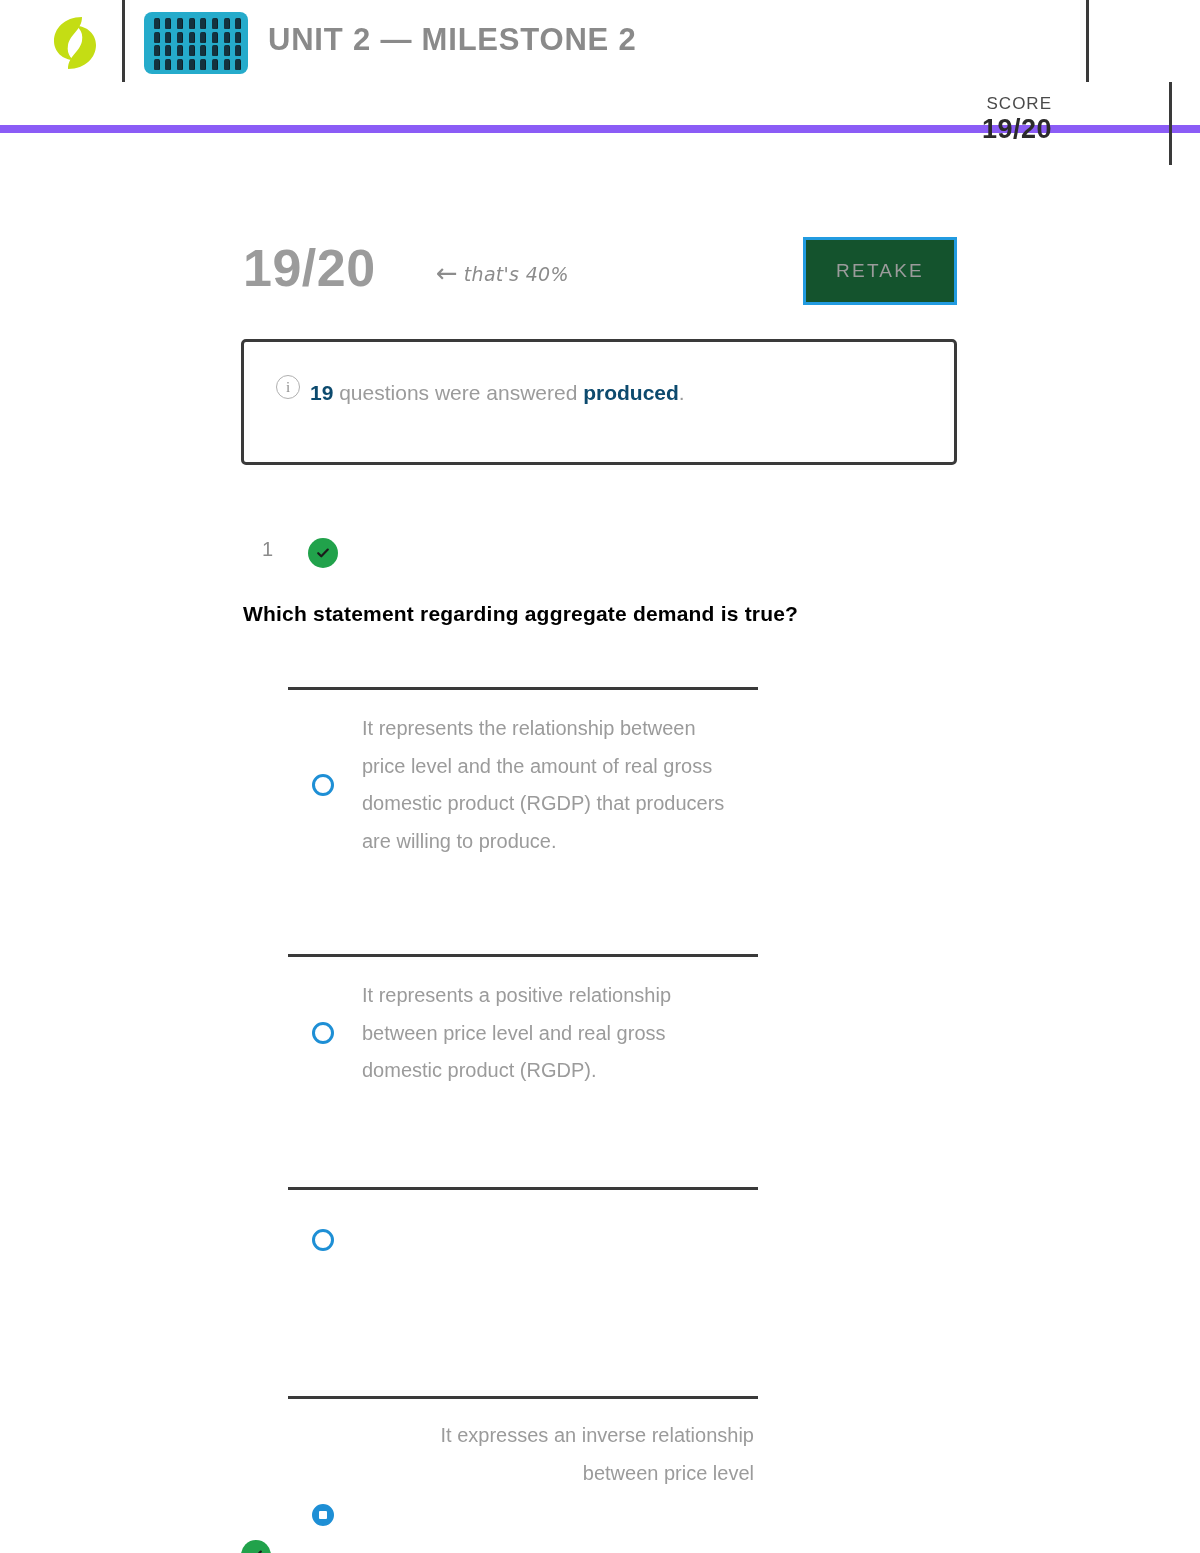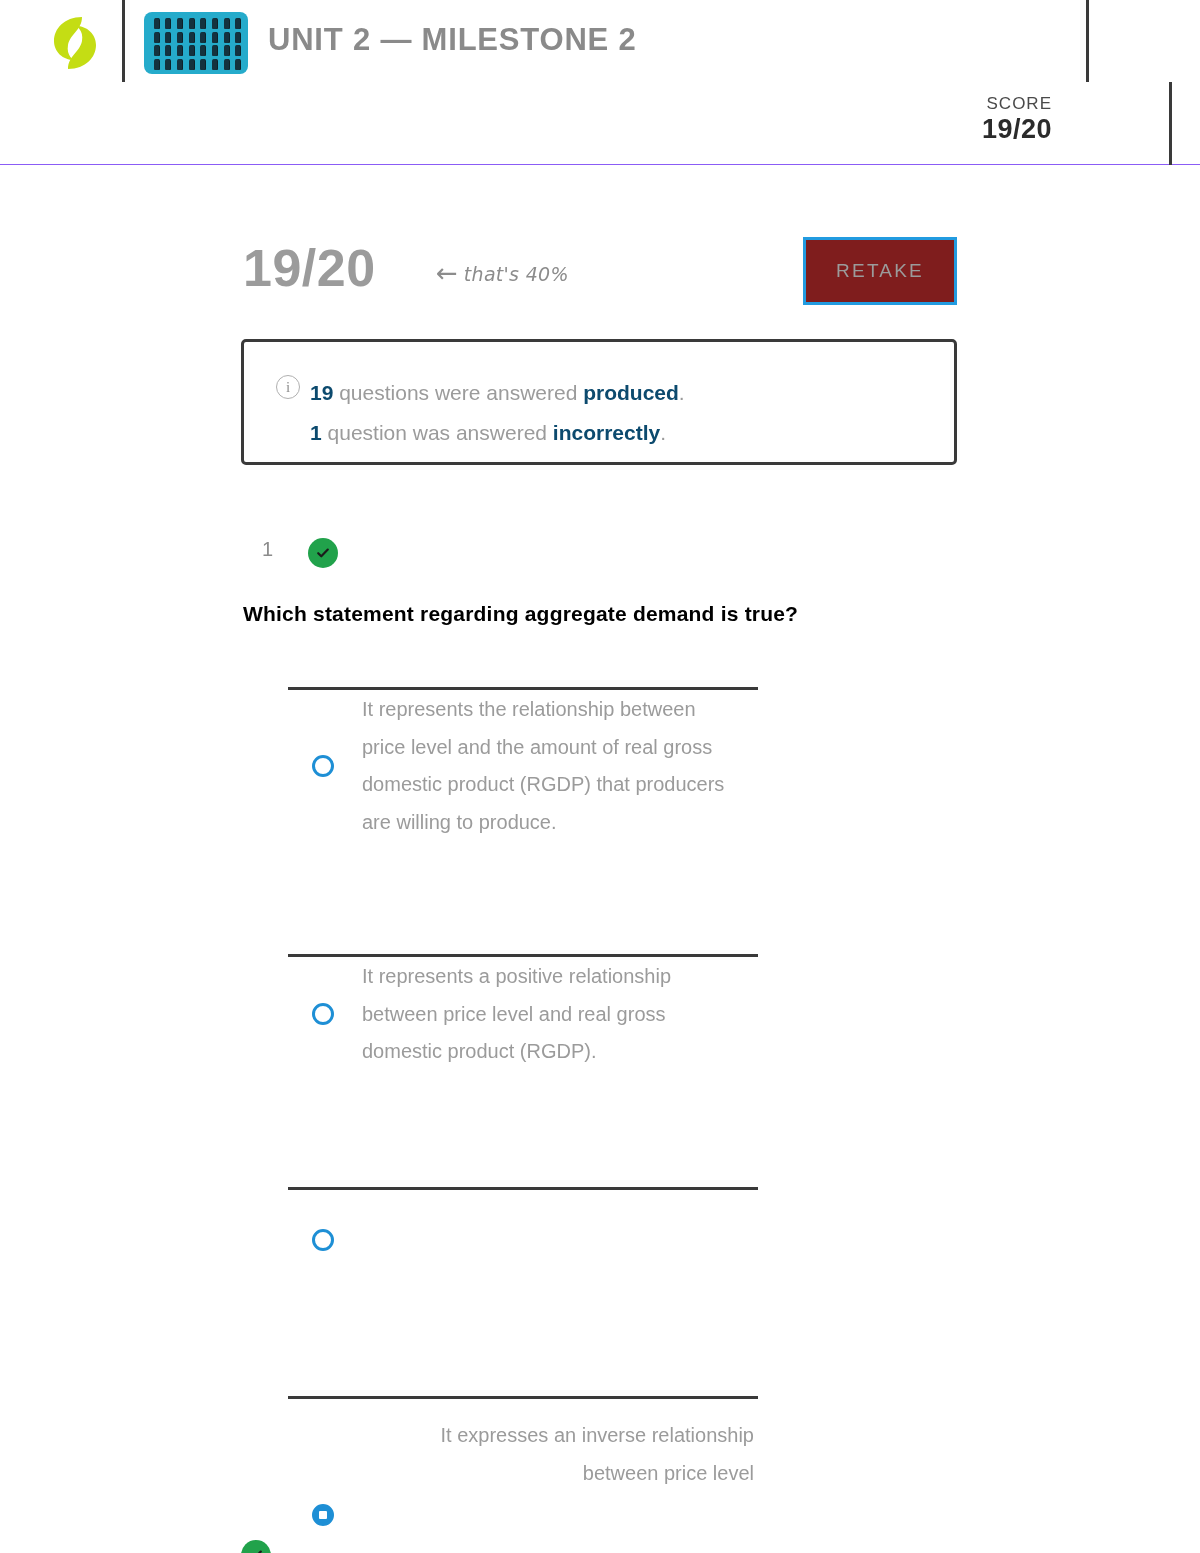--- a/index.html
+++ b/index.html
@@ -14,22 +14,22 @@
     overflow: hidden;
     font-family: "Liberation Sans", sans-serif;
     -webkit-font-smoothing: antialiased;
   }
 
   
   #header {
     position: absolute;
     left: 0; top: 0;
     width: 1200px;
-    height: 165px;
-    border-bottom: 1px solid #8b5cf6;
+    height: 133px;
+    border-bottom: 8px solid #8b5cf6;
     box-sizing: border-box;
   }
   #logo-mark {
     position: absolute;
     left: 44px; top: 12px;
     width: 62px; height: 62px;
   }
   #header-divider-left {
     position: absolute;
     left: 122px; top: 0;
@@ -130,21 +130,21 @@
     font-size: 19px;
     letter-spacing: 0.3px;
   }
 
   #retake-button {
     position: absolute;
     left: 803px; top: 237px;
     width: 154px; height: 68px;
     border: 3px solid #229BE0;
     box-sizing: border-box;
-    background: #7f1d1d;
+    background: #14532d;
     color: #9b9b9b;
     font-size: 19px;
     letter-spacing: 2.2px;
     display: flex;
     align-items: center;
     justify-content: center;
     cursor: pointer;
   }
 
   
@@ -246,21 +246,21 @@
     margin: -4px 0 0 -4px;
     background: #ffffff;
     border-radius: 1px;
   }
   .option-label {
     margin-left: 74px;
     width: 370px;
     color: #9b9b9b;
     font-size: 20px;
     line-height: 37.5px;
-    padding: 1px 0;
+    padding: 20px 0;
   }
   #option-1 { top: 687px; }
   #option-2 { top: 954px; }
   #option-3 { top: 1187px; }
   #option-4 { top: 1396px; }
   #option-4 .option-inner { min-height: 157px; align-items: flex-start; }
   #option-4 .option-label { padding-top: 18px; text-align: right; }
   #option-4 .radio { top: 105px; }
 
   #next-status-badge { left: 241px; top: 1540px; }
@@ -334,23 +334,20 @@
 </div>
 
 <div id="retake-button">RETAKE</div>
 
 <div id="info-box">
   <div id="info-icon">i</div>
   <div id="info-lines">
     <div>
       <b>19</b><span> questions were answered </span><b>produced</b><span>.</span>
     </div>
-    <div>
-      <b>1</b><span> question was answered </span><b>incorrectly</b><span>.</span>
-    </div>
   </div>
 </div>
 
 <div id="question-block">
   <div id="question-number">1</div>
 
   <div id="question-status" class="status-badge-correct">
     <svg width="16" height="16" viewBox="0 0 16 16" aria-hidden="true">
       <path d="M3.2 8.2 L6.3 11.3 L12.8 4.6" stroke="#1b1b1b" stroke-width="2.2" fill="none" stroke-linecap="round" stroke-linejoin="round"></path>
     </svg>

